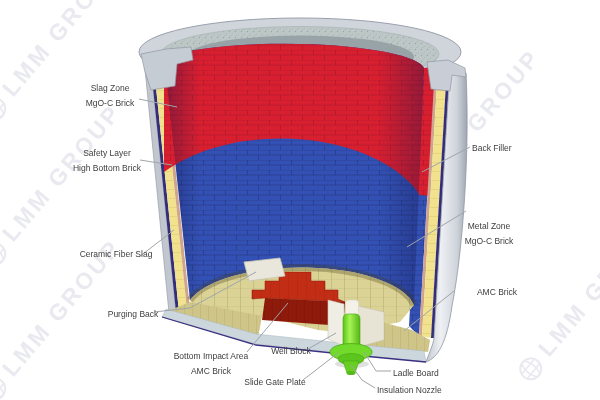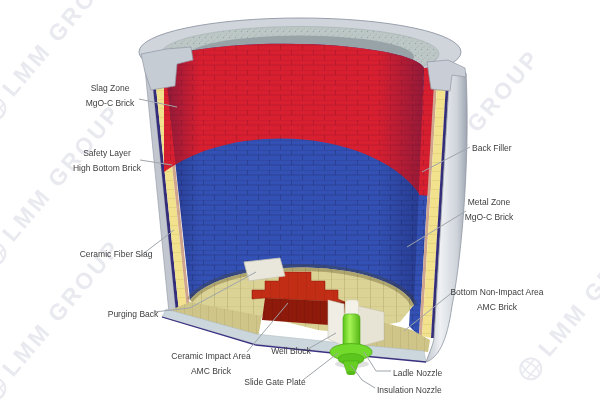--- a/index.html
+++ b/index.html
@@ -208,40 +208,39 @@
     <span>Safety Layer</span>
     <span>High Bottom Brick</span>
   </div>
   <div class="lbl c" style="left:61px;top:247px;">
     <span>Ceramic Fiber Slag</span>
   </div>
   <div class="lbl c" style="left:78px;top:307px;">
     <span>Purging Back</span>
   </div>
   <div class="lbl c" style="left:156px;top:349px;">
-    <span>Ceramic Impact Area</span>
+    <span>Bottom Impact Area</span>
     <span>AMC Brick</span>
   </div>
   <div class="lbl c" style="left:220px;top:375px;">
     <span>Slide Gate Plate</span>
   </div>
   <div class="lbl c" style="left:236px;top:344px;">
     <span>Well Block</span>
   </div>
   <div class="lbl l" style="left:472px;top:141px;">
     <span>Back Filler</span>
   </div>
-  <div class="lbl c" style="left:434px;top:195px;">
+  <div class="lbl c" style="left:434px;top:219px;">
     <span>Metal Zone</span>
     <span>MgO-C Brick</span>
   </div>
   <div class="lbl c" style="left:442px;top:285px;">
-    <span>Bottom Non-Impact Area</span>
     <span>AMC Brick</span>
   </div>
   <div class="lbl l" style="left:393px;top:366px;">
-    <span>Ladle Nozzle</span>
+    <span>Ladle Board</span>
   </div>
   <div class="lbl l" style="left:377px;top:383px;">
     <span>Insulation Nozzle</span>
   </div>
 
 </div>
 
 </body></html>

